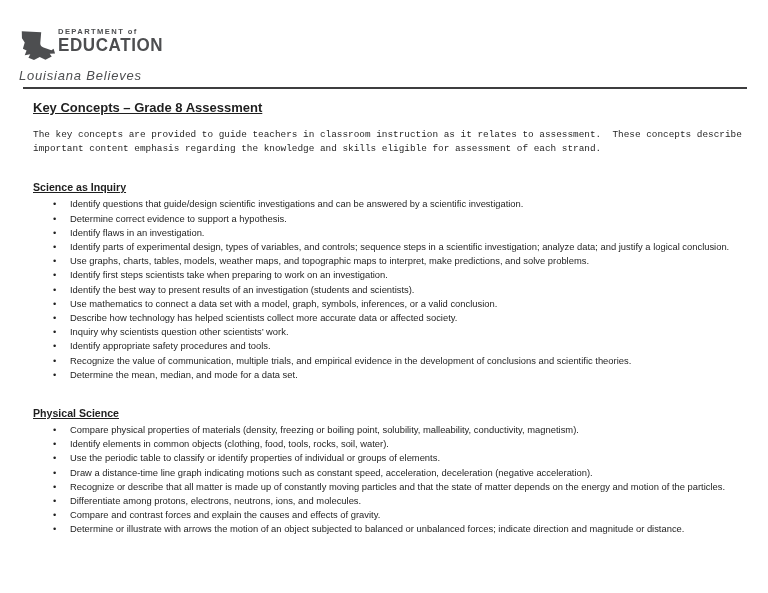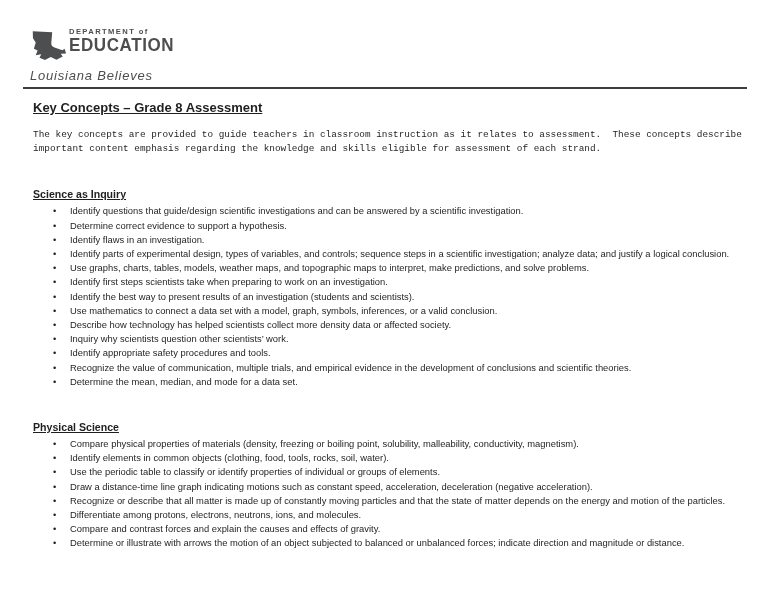--- a/index.html
+++ b/index.html
@@ -9,21 +9,21 @@
     width: 768px;
     height: 593px;
     background: #ffffff;
     font-family: "Liberation Sans", sans-serif;
     color: #1f1f1f;
     overflow: hidden;
   }
   
   .logo {
     position: absolute;
-    left: 30px;
+    left: 19px;
     top: 27px;
     width: 140px;
   }
   .logo-row {
     display: flex;
     align-items: flex-start;
   }
   .state-icon {
     width: 37px;
     height: 36px;
@@ -77,21 +77,21 @@
     text-decoration: underline;
     line-height: 13px;
   }
   .intro {
     margin-top: 14px;
     font-size: 9.4px;
     line-height: 14.2px;
     white-space: pre-wrap;
     font-family: Liberation Mono, monospace;
   }
-  .section { margin-top: 32px; }
+  .section { margin-top: 25px; }
   .section-heading {
     font-size: 10.6px;
     font-weight: bold;
     text-decoration: underline;
     line-height: 13px;
   }
   ul.bullets {
     list-style: none;
     margin: 3px 0 0 0;
     padding: 0 0 0 20px;
@@ -176,21 +176,21 @@
             <span>Identify the best way to present results of an investigation (students and scientists).</span>
           </li>
 
           <li>
             <span class="bullet">•</span>
             <span>Use mathematics to connect a data set with a model, graph, symbols, inferences, or a valid conclusion.</span>
           </li>
 
           <li>
             <span class="bullet">•</span>
-            <span>Describe how technology has helped scientists collect more density data or affected society.</span>
+            <span>Describe how technology has helped scientists collect more accurate data or affected society.</span>
           </li>
 
           <li>
             <span class="bullet">•</span>
             <span>Inquiry why scientists question other scientists’ work.</span>
           </li>
 
           <li>
             <span class="bullet">•</span>
             <span>Identify appropriate safety procedures and tools.</span>

